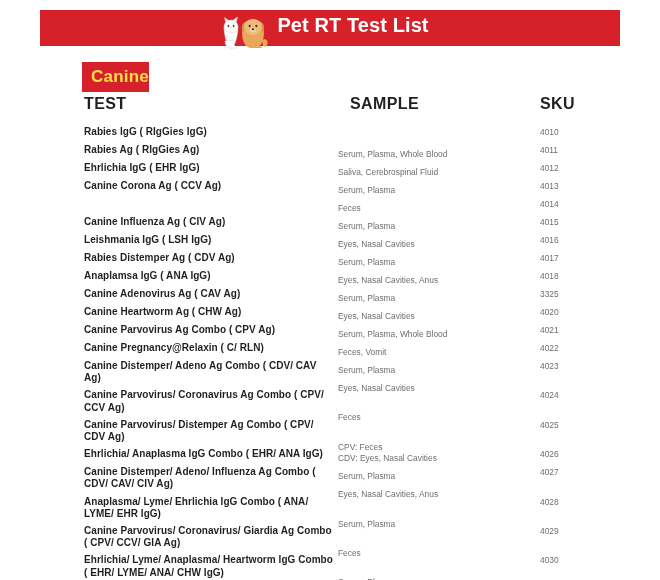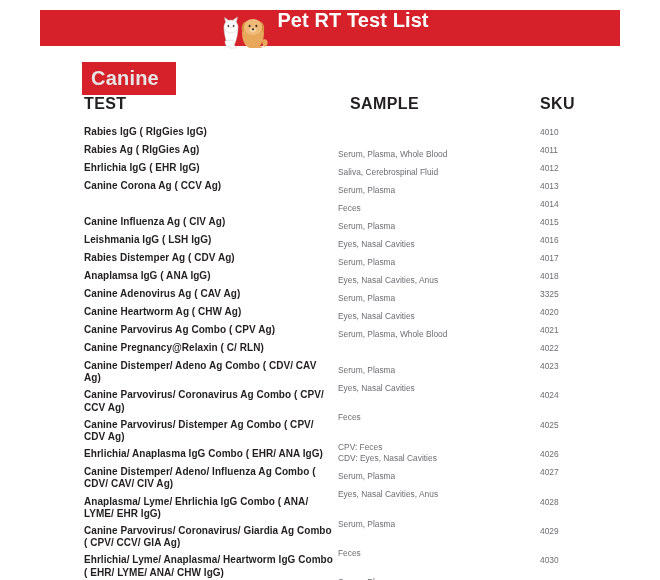--- a/index.html
+++ b/index.html
@@ -22,21 +22,21 @@
     top: 10px;
     width: 580px;
     height: 36px;
     background: #d6202a;
     display: flex;
     align-items: center;
     justify-content: center;
   }
   .banner-inner {
     display: flex;
-    align-items: flex-start;
+    align-items: center;
     gap: 6px;
     transform: translateX(-8px);
   }
   .pets-logo {
     width: 56px;
     height: 40px;
     display: block;
     margin-bottom: -4px;
     flex: none;
   }
@@ -49,25 +49,25 @@
     padding-bottom: 7px;
     white-space: nowrap;
   }
 
   
   .canine-badge {
     position: absolute;
     left: 82px;
     top: 62px;
     background: #d6202a;
-    color: #e5e5e5;
-    font-size: 20px;
+    color: #fde047;
+    font-size: 17px;
     font-weight: bold;
     line-height: 1;
-    padding: 6px 17px 7px 9px;
+    padding: 6px 0 7px 9px;
     letter-spacing: .2px;
   }
 
   
   .table {
     position: absolute;
     left: 84px;
     top: 95px;
     width: 500px;
   }
@@ -221,20 +221,21 @@
         <span class="cell-sample">Eyes, Nasal Cavities</span>
         <span class="cell-sku">3325</span>
       </div>
       <div class="row">
         <span class="cell-test">Canine Heartworm Ag ( CHW Ag)</span>
         <span class="cell-sample">Serum, Plasma, Whole Blood</span>
         <span class="cell-sku">4020</span>
       </div>
       <div class="row">
         <span class="cell-test">Canine Parvovirus Ag Combo ( CPV Ag)</span>
+        <span class="cell-sample">Feces, Vomit</span>
         <span class="cell-sku">4021</span>
       </div>
       <div class="row">
         <span class="cell-test">Canine Pregnancy@Relaxin ( C/ RLN)</span>
         <span class="cell-sample">Serum, Plasma</span>
         <span class="cell-sku">4022</span>
       </div>
       <div class="row">
         <span class="cell-test">Canine Distemper/ Adeno Ag Combo ( CDV/ CAV Ag)</span>
         <span class="cell-sample">Eyes, Nasal Cavities</span>

